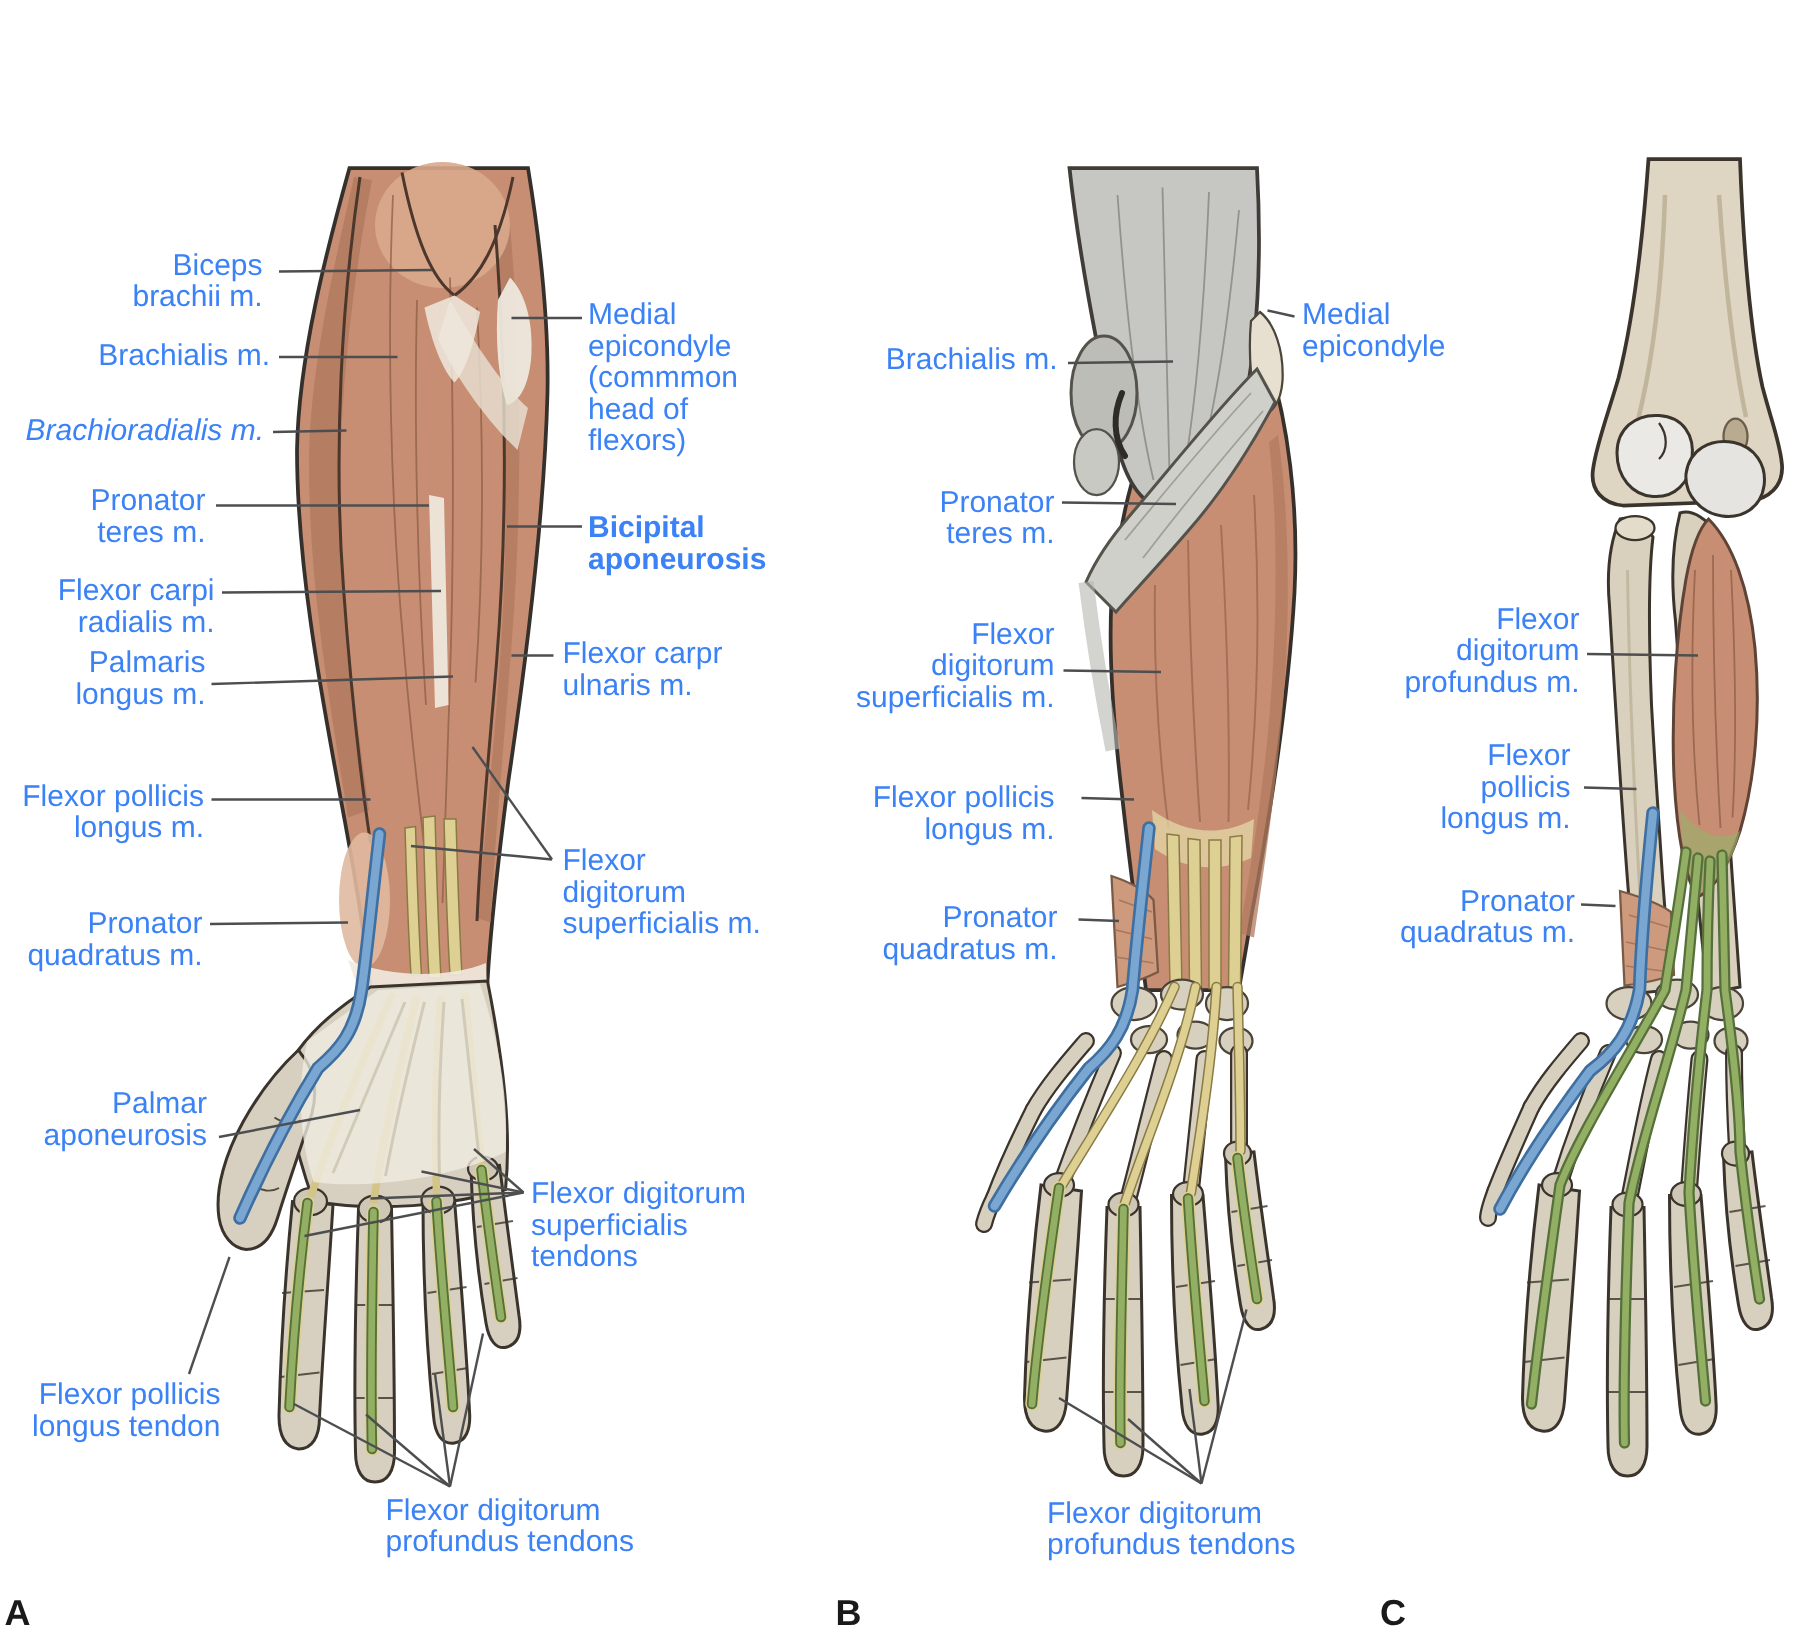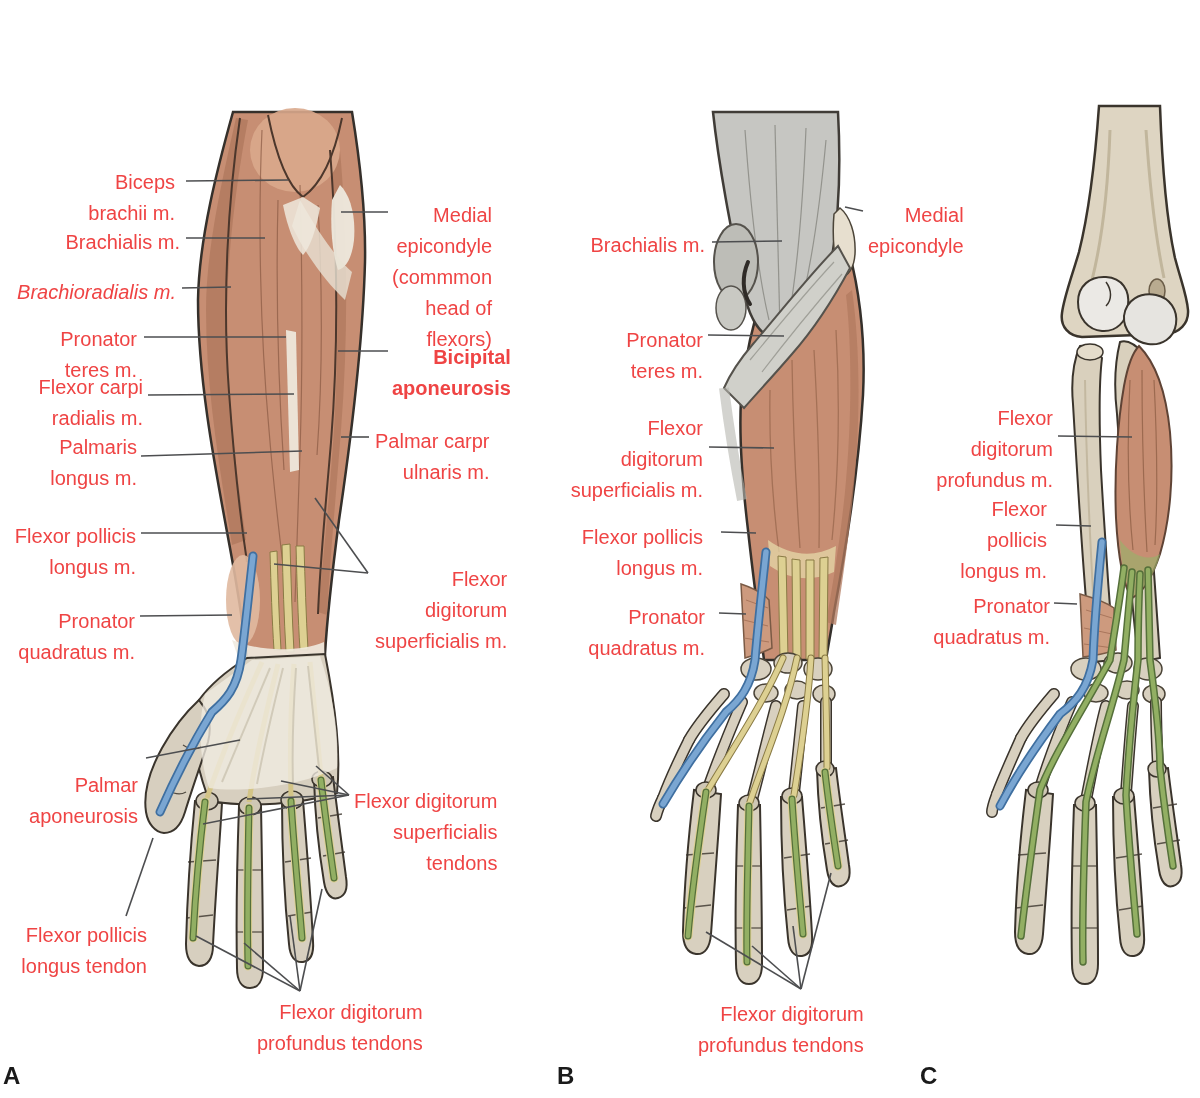--- a/index.html
+++ b/index.html
@@ -6,25 +6,25 @@
   .stage{
     position:relative;
     width:1200px;height:1098px;
     background:#ffffff;
     font-family:"Liberation Sans","DejaVu Sans",sans-serif;
     overflow:hidden;
   }
   .art{position:absolute;left:0;top:0;z-index:1;}
   .lbl{
     position:absolute;z-index:2;
-    font-size:20px;line-height:31px;
-    color:#ef4444;white-space:pre-line;
+    font-size:20px;line-height:21px;
+    color:#3b82f6;white-space:pre-line;
   }
   .r{text-align:right;}
-  .l{text-align:right;}
+  .l{text-align:left;}
   .letter{
     position:absolute;z-index:2;
     font-size:24px;font-weight:bold;color:#1a1a1a;
   }
 </style>
 </head>
 <body>
 
 <div class="stage">
 
@@ -403,40 +403,40 @@
     <path d="M1054,603 L1077,604"></path>
   </g>
 </svg>
 
 <div class="lbl r" style="right:1025px;top:167px;">Biceps
 brachii m.</div>
 <div class="lbl r" style="right:1020px;top:227px;">Brachialis m.</div>
 <div class="lbl r" style="right:1024px;top:277px;font-style:italic;">Brachioradialis m.</div>
 <div class="lbl r" style="right:1063px;top:324px;">Pronator
 teres m.</div>
-<div class="lbl r" style="right:1057px;top:372px;">Flexor carpi
+<div class="lbl r" style="right:1057px;top:384px;">Flexor carpi
 radialis m.</div>
 <div class="lbl r" style="right:1063px;top:432px;">Palmaris
 longus m.</div>
 <div class="lbl r" style="right:1064px;top:521px;">Flexor pollicis
 longus m.</div>
 <div class="lbl r" style="right:1065px;top:606px;">Pronator
 quadratus m.</div>
-<div class="lbl r" style="right:1062px;top:726px;margin-top:44px;">Palmar
+<div class="lbl r" style="right:1062px;top:726px;">Palmar
 aponeurosis</div>
 <div class="lbl r" style="right:1053px;top:920px;">Flexor pollicis
 longus tendon</div>
 <div class="lbl l" style="left:392px;top:200px;">Medial
 epicondyle
 (commmon
 head of
 flexors)</div>
 <div class="lbl l" style="left:392px;top:342px;font-weight:bold;">Bicipital
 aponeurosis</div>
-<div class="lbl l" style="left:375px;top:426px;">Palmar carpr
+<div class="lbl l" style="left:375px;top:426px;">Flexor carpr
 ulnaris m.</div>
 <div class="lbl l" style="left:375px;top:564px;">Flexor
 digitorum
 superficialis m.</div>
 <div class="lbl l" style="left:354px;top:786px;">Flexor digitorum
 superficialis
 tendons</div>
 <div class="lbl l" style="left:257px;top:997px;">Flexor digitorum
 profundus tendons</div>
 

